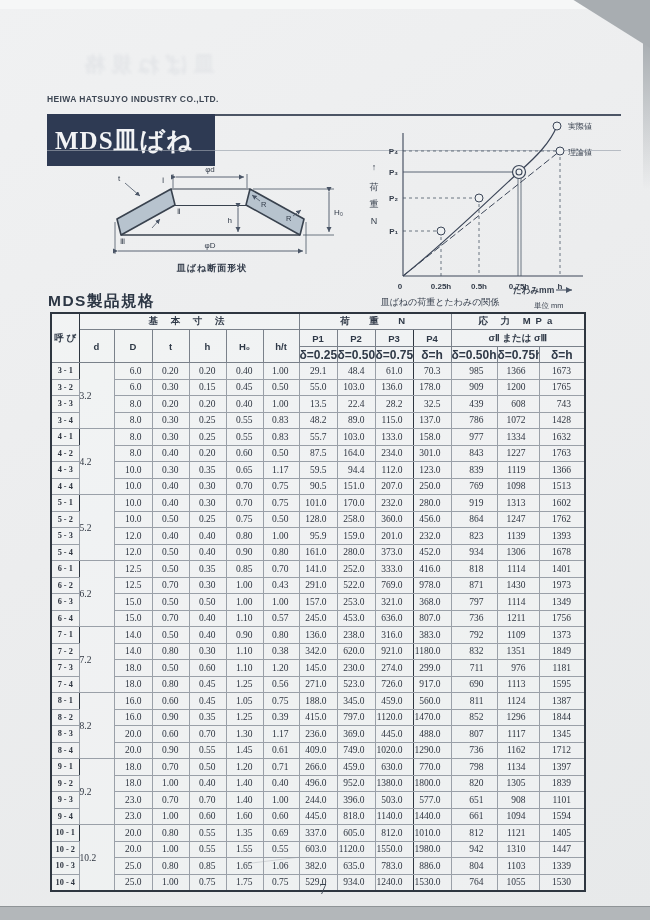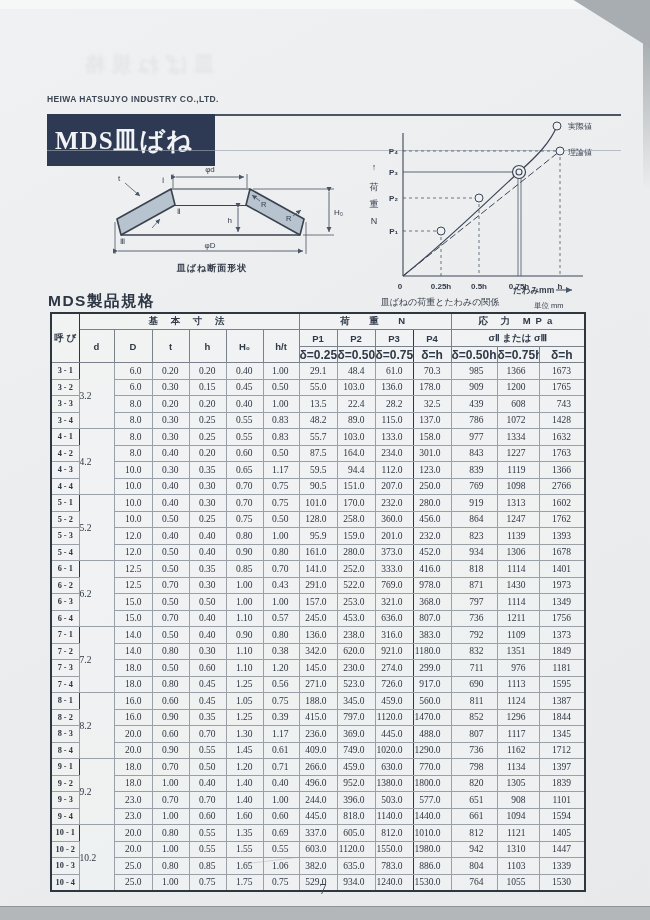--- a/index.html
+++ b/index.html
@@ -328,21 +328,21 @@
             <td class="num">0.40</td>
             <td class="num">0.30</td>
             <td class="num">0.70</td>
             <td class="num">0.75</td>
             <td class="num pfirst">90.5</td>
             <td class="num">151.0</td>
             <td class="num p3">207.0</td>
             <td class="num">250.0</td>
             <td class="num scol sfirst">769</td>
             <td class="num scol">1098</td>
-            <td class="num scol">2766</td>
+            <td class="num scol">1513</td>
           </tr>
         </tbody>
         <tbody class="grp">
           <tr>
             <td class="c-name">5 - 1</td>
             <td class="c-d" rowspan="4">5.2</td>
             <td class="num">10.0</td>
             <td class="num">0.40</td>
             <td class="num">0.30</td>
             <td class="num">0.70</td>

